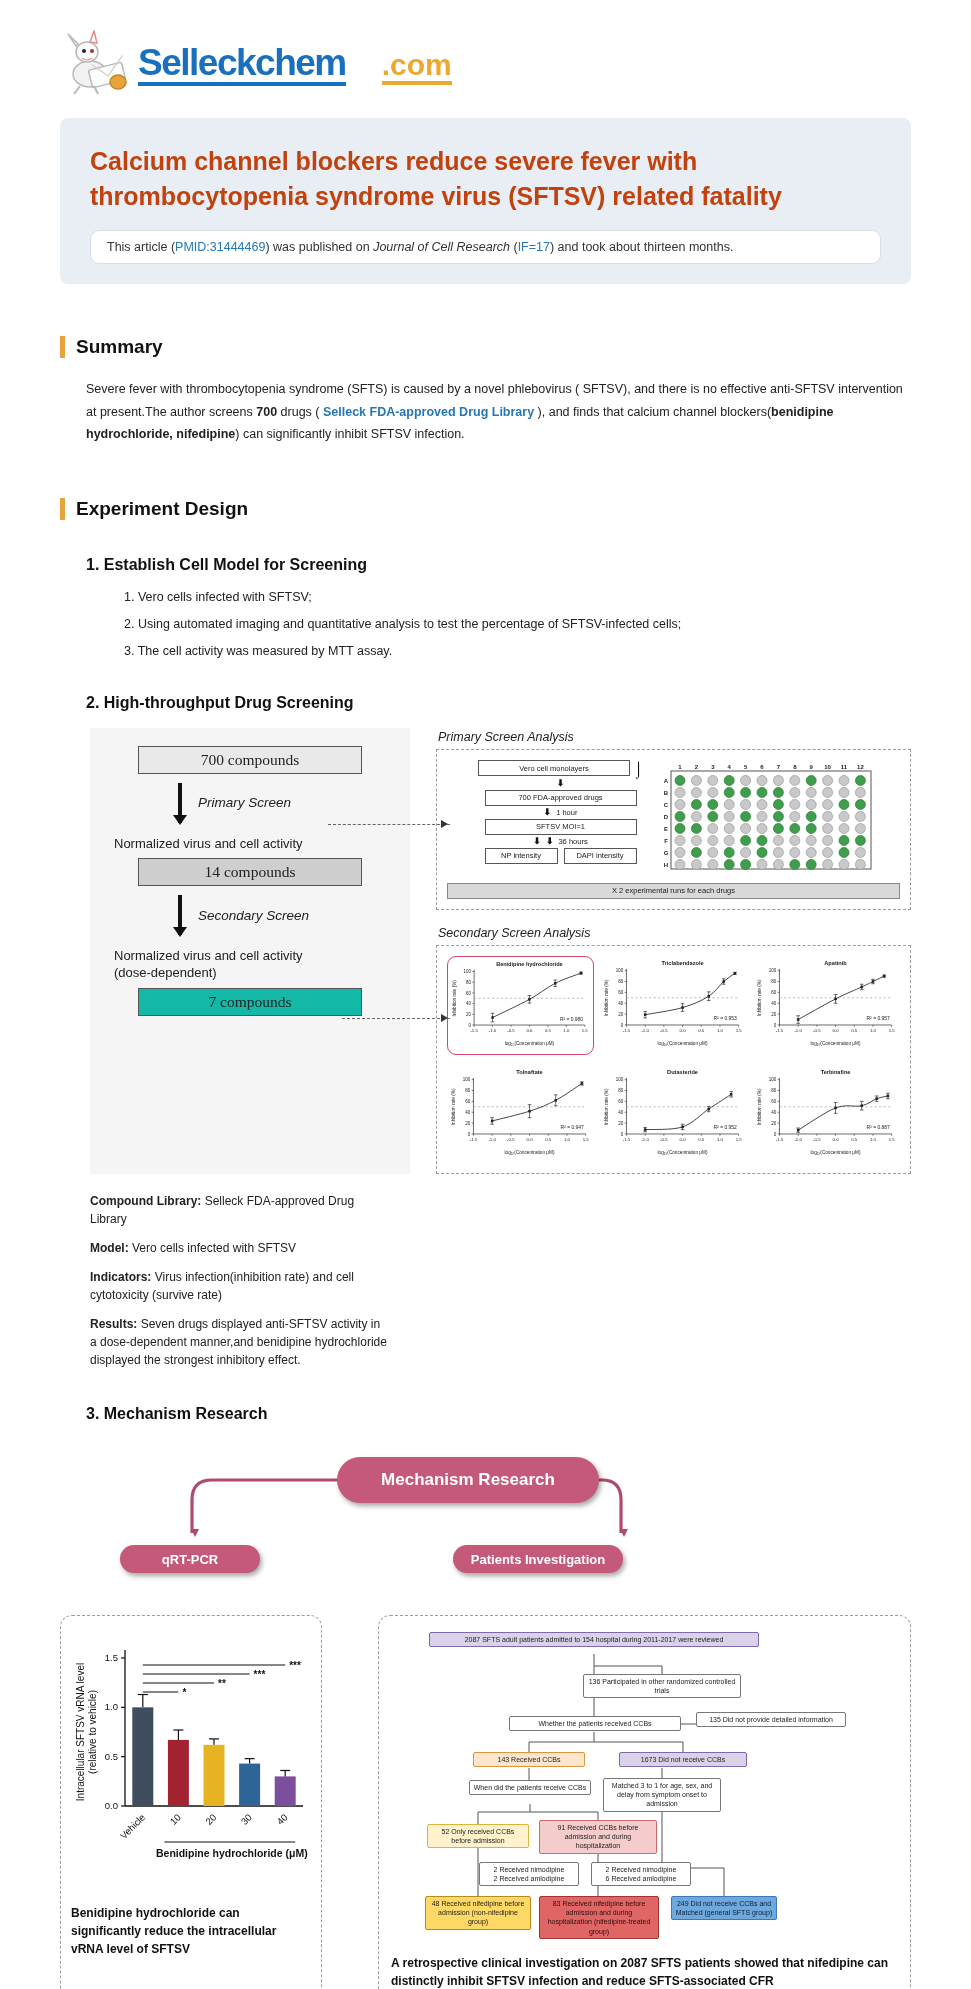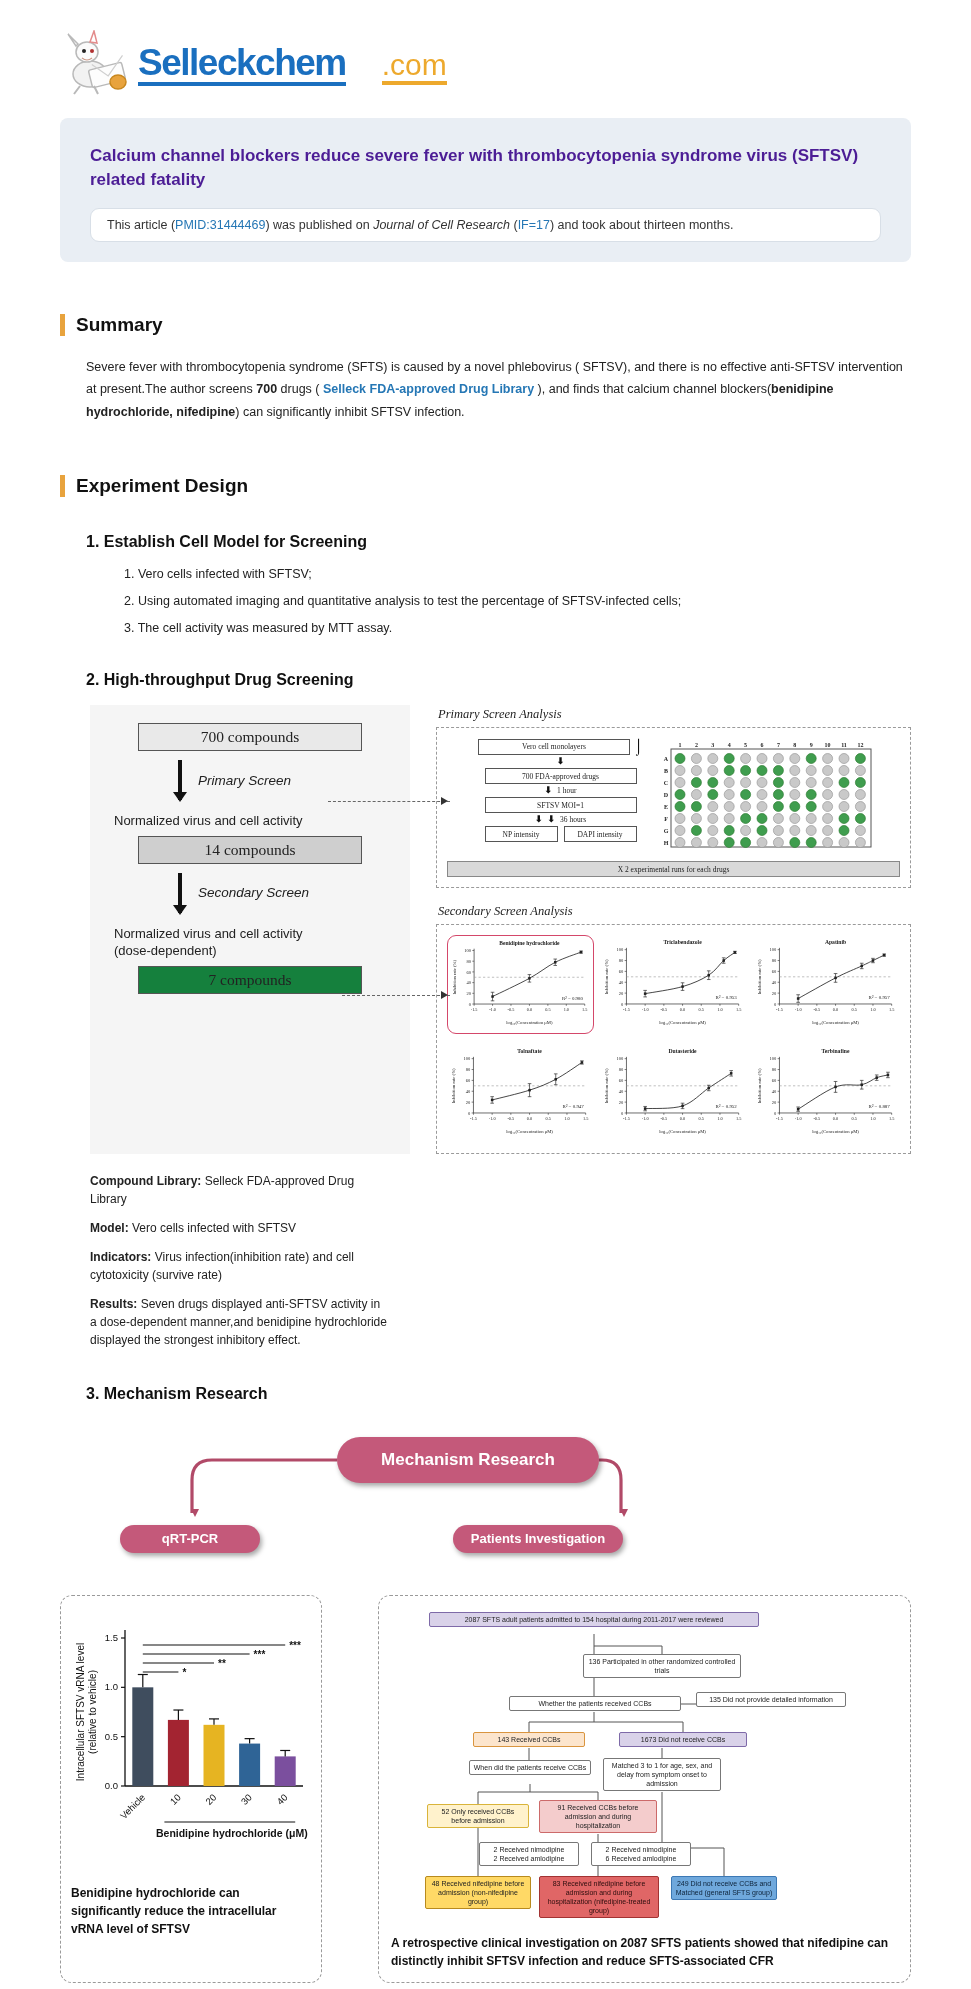--- a/index.html
+++ b/index.html
@@ -3,25 +3,25 @@
 <meta charset="utf-8">
 <style>
   * { box-sizing: border-box; margin: 0; padding: 0; }
   body { background:#ffffff; font-family:"Liberation Sans", sans-serif; color:#222; }
   .page { width: 971px; margin: 0 auto; padding: 26px 60px 0 60px; }
 
   
   .logo-row { display:flex; align-items:center; gap:6px; height:78px; }
   .logo-text { display:flex; align-items:baseline;gap:36px; }
   .brand { font-size:37px; font-weight:bold; letter-spacing:-1.5px; color:#1a6fbf; border-bottom:4px solid #1a6fbf; line-height:1.05; }
-  .tld { font-size:30px; font-weight:normal; color:#eda92d; border-bottom:4px solid #eda92d; line-height:1.1; }
+  .tld { font-size:30px; font-weight:bold; color:#eda92d; border-bottom:4px solid #eda92d; line-height:1.1; }
 
   
   .title-card { background:#e9eef4; border-radius:8px; padding:26px 30px 20px 30px; margin-top:14px; }
-  .page-title { font-size:17px; font-weight:bold; line-height:1.4; color:#4c1d95; }
+  .page-title { font-size:25px; font-weight:bold; line-height:1.4; color:#c2410c; }
   .meta-box { background:#fff; border:1px solid #d8dfe7; border-radius:9px; padding:9px 16px; margin-top:16px; font-size:12.5px; color:#333; }
   .meta-box a { text-decoration:none; color:#2577b5; }
   .journal { font-style: italic; }
 
   
   .sec-h2 { font-size:19px; font-weight:bold; color:#111; border-left:5px solid #e8a33d; padding-left:11px; margin:52px 0 20px 0; }
   .sec-h3 { font-size:16px; font-weight:bold; color:#111; margin:36px 0 16px 26px; }
 
   .summary-p { margin-left:26px; font-size:12.5px; line-height:1.8; max-width:825px; color:#222; }
   .summary-p .b { font-weight:bold; }
@@ -29,33 +29,33 @@
 
   ol.plain { list-style:none; margin-left:64px; font-size:12.5px; }
   ol.plain li { margin-bottom:13px; }
 
   
   .screening-grid { position:relative; margin-left:30px; display:flex; gap:26px; }
   .flow-panel { width:320px; background:#f5f5f5; padding:18px 16px; flex:none; }
   .cbox { width:224px; margin:0 auto; border:1.5px solid #555; background:#e9e9e9; text-align:center;
           font-family:"Liberation Serif", serif; font-size:15.5px; padding:4px 0; color:#222; }
   .cbox.c14 { background:#cfcfcf; }
-  .cbox.c7  { background:#15803d; }
+  .cbox.c7  { background:#14b8a6; }
   .varrow { margin-left:72px; height:58px; display:flex; align-items:center; gap:16px; padding:6px 0; }
   .arrow-line { width:4px; height:40px; background:#111; position:relative; }
   .arrow-line::after { content:''; position:absolute; bottom:-9px; left:-5px; border:7px solid transparent; border-top:10px solid #111; }
   .screen-label { font-style:italic; font-size:13.5px; color:#222; }
   .between { font-size:13px; margin:4px 0 6px 8px; line-height:1.3; }
 
   .connector { position:absolute; border-top:1.6px dashed #666; height:0; }
   .connector::after { content:''; position:absolute; right:-2px; top:-5px; border:4.5px solid transparent; border-left:7px solid #333; }
   .connect1 { left:238px; width:122px; top:96px; }
   .connect2 { left:252px; width:108px; top:290px; }
 
-  .analysis-col { flex:1; min-width:0;font-family:Liberation Serif, serif; }
+  .analysis-col { flex:1; min-width:0; }
   .panel-title { font-style:italic; font-size:12.5px; margin:2px 0 5px 2px; color:#222; }
   .dashed-box { border:1.5px dashed #9a9a9a; padding:10px 10px; }
   .primary-inner { display:flex; justify-content:center; align-items:flex-start; gap:8px; }
   .steps-col { width:178px; display:flex; flex-direction:column; align-items:center; }
   .step-box { width:152px; border:1px solid #555; background:#fff; text-align:center; font-size:7.5px; padding:2.5px 0; color:#222; }
   .step-arrow-row { display:flex; align-items:center; gap:5px; height:13px; font-size:7.5px; }
   .mini-darr { font-size:9px; line-height:1; color:#111; font-weight:bold; }
   .outputs-row { display:flex; gap:6px; }
   .outputs-row .step-box { width:73px; }
   .lid-glyph { font-size:15px; font-weight:bold; margin-left:4px; color:#111; }

